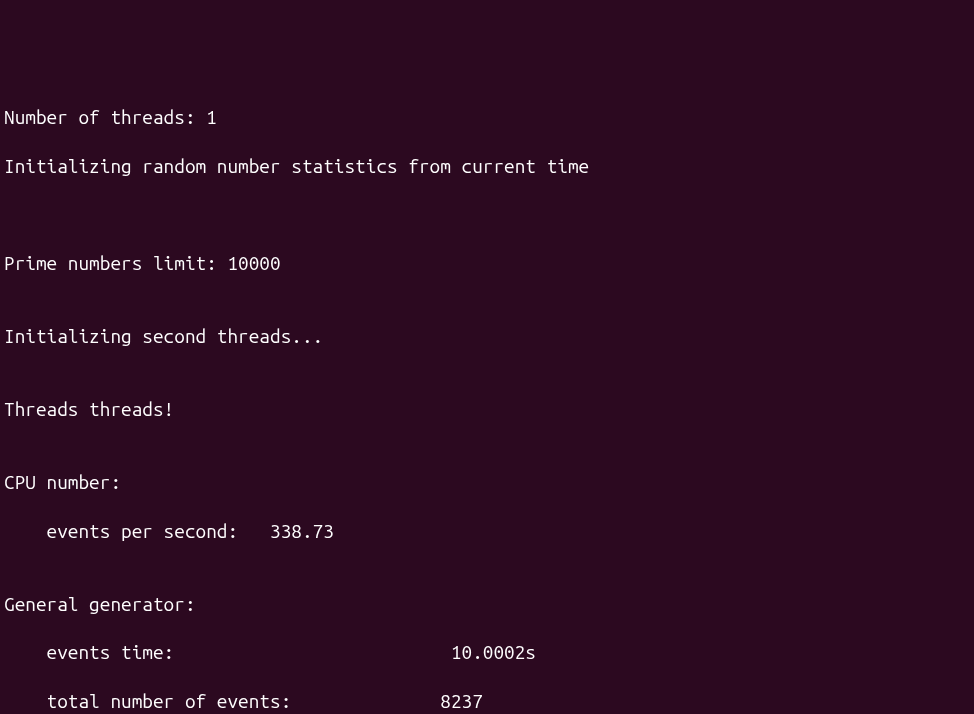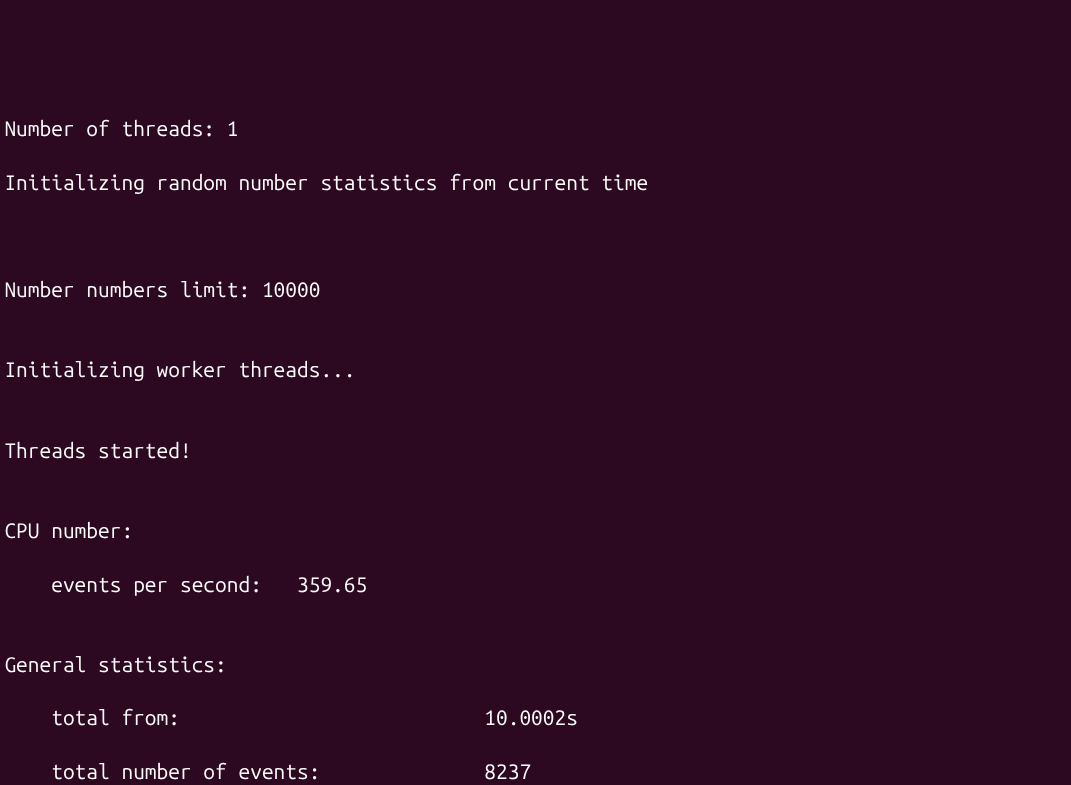--- a/index.html
+++ b/index.html
@@ -25,31 +25,31 @@
   </style>
 </head>
 <body>
 
 
 
 <span class="output-line">Number of threads: 1</span>
 <span class="output-line">Initializing random number statistics from current time</span>
 <span class="output-line"></span>
 <span class="output-line"></span>
-<span class="output-line">Number numbers limit: 10000</span>
+<span class="output-line">Prime numbers limit: 10000</span>
 <span class="output-line"></span>
-<span class="output-line">Initializing worker threads...</span>
+<span class="output-line">Initializing second threads...</span>
 <span class="output-line"></span>
-<span class="output-line">Threads started!</span>
+<span class="output-line">Threads threads!</span>
 <span class="output-line"></span>
 <span class="output-line">CPU number:</span>
-<span class="output-line">    events per second:   359.65</span>
+<span class="output-line">    events per second:   338.73</span>
 <span class="output-line"></span>
-<span class="output-line">General statistics:</span>
-<span class="output-line">    total from:                          10.0002s</span>
+<span class="output-line">General generator:</span>
+<span class="output-line">    events time:                          10.0002s</span>
 <span class="output-line">    total number of events:              8237</span>
 <span class="output-line"></span>
 
 
 
 
 
 
 <span class="output-line"></span>
 

